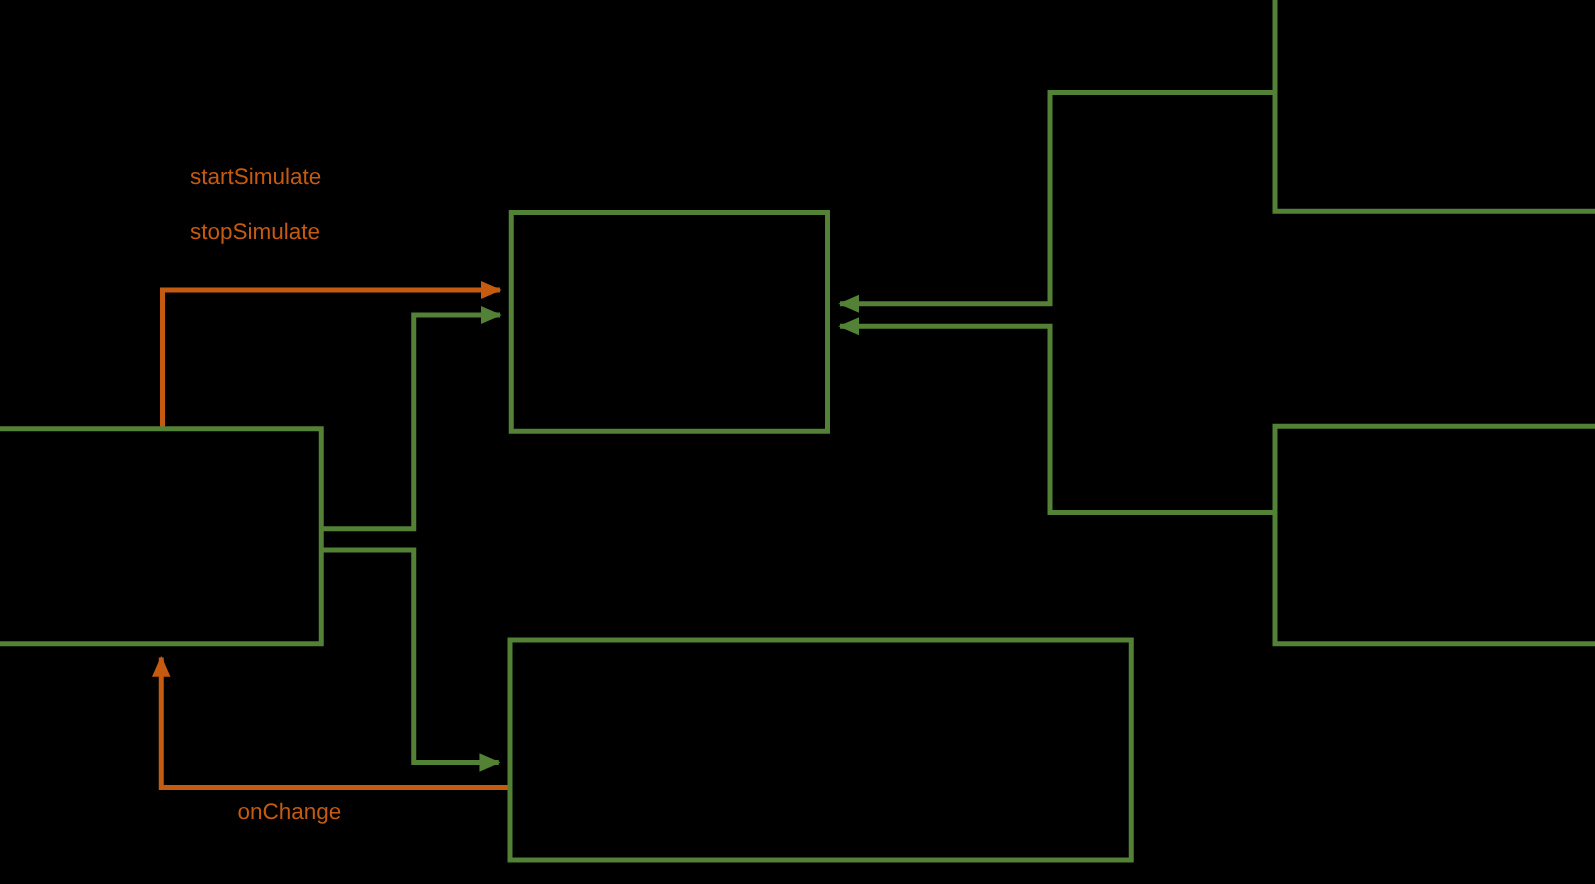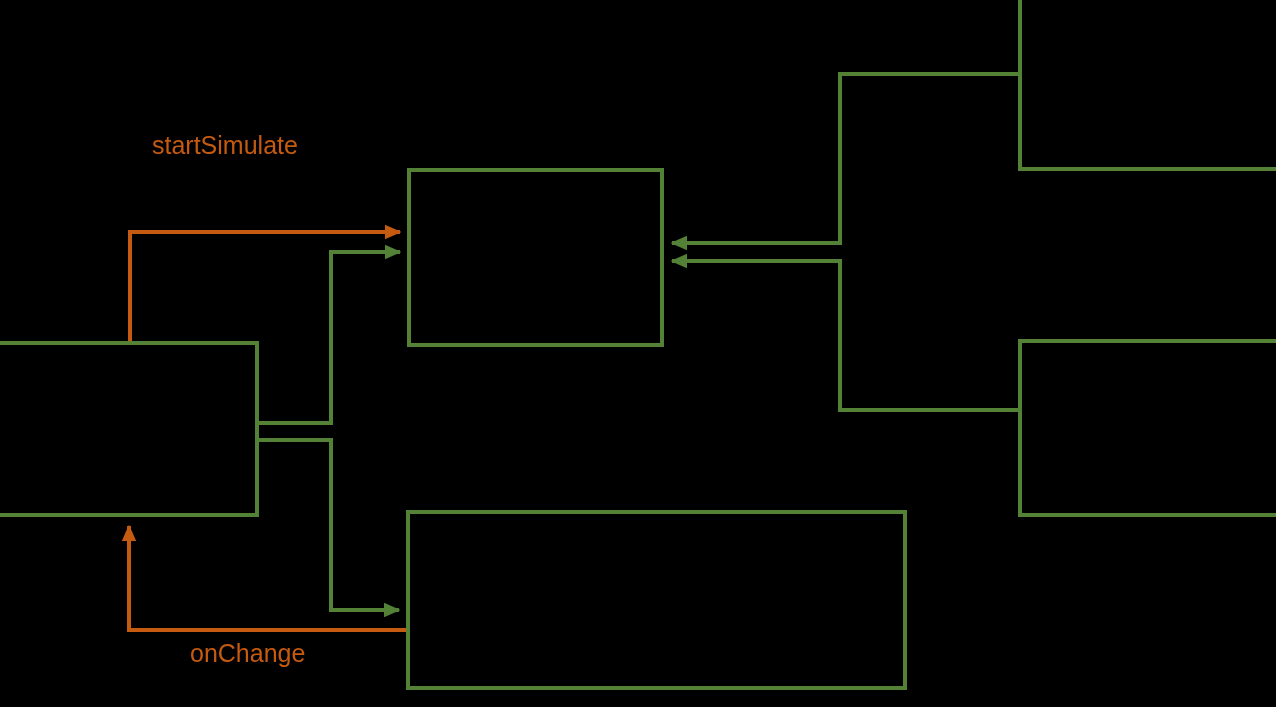--- a/index.html
+++ b/index.html
@@ -23,21 +23,21 @@
     top: 0;
     left: 0;
     width: 1276px;
     height: 707px;
     display: block;
   }
   .label-text {
     position: absolute;
     color: #c55a11;
     font-family: "Liberation Sans", sans-serif;
-    font-size: 25px;
+    font-size: 18px;
     line-height: 1.05;
     white-space: nowrap;
     letter-spacing: 0px;
     -webkit-font-smoothing: antialiased;
   }
   #label-start-simulate { left: 152px; top: 132px; }
   #label-stop-simulate  { left: 152px; top: 176px; }
   #label-on-change      { left: 190px; top: 640px; }
 </style>
 </head>
@@ -87,16 +87,17 @@
       <text x="127" y="429"></text>
       <text x="535" y="257"></text>
       <text x="1148" y="83"></text>
       <text x="1148" y="428"></text>
       <text x="656" y="600"></text>
     </g>
   </svg>
 
   <div class="label-text" id="label-start-simulate">startSimulate</div>
 
+  <div class="label-text" id="label-stop-simulate">stopSimulate</div>
 
   <div class="label-text" id="label-on-change">onChange</div>
 
 </div>
 
 </body></html>

